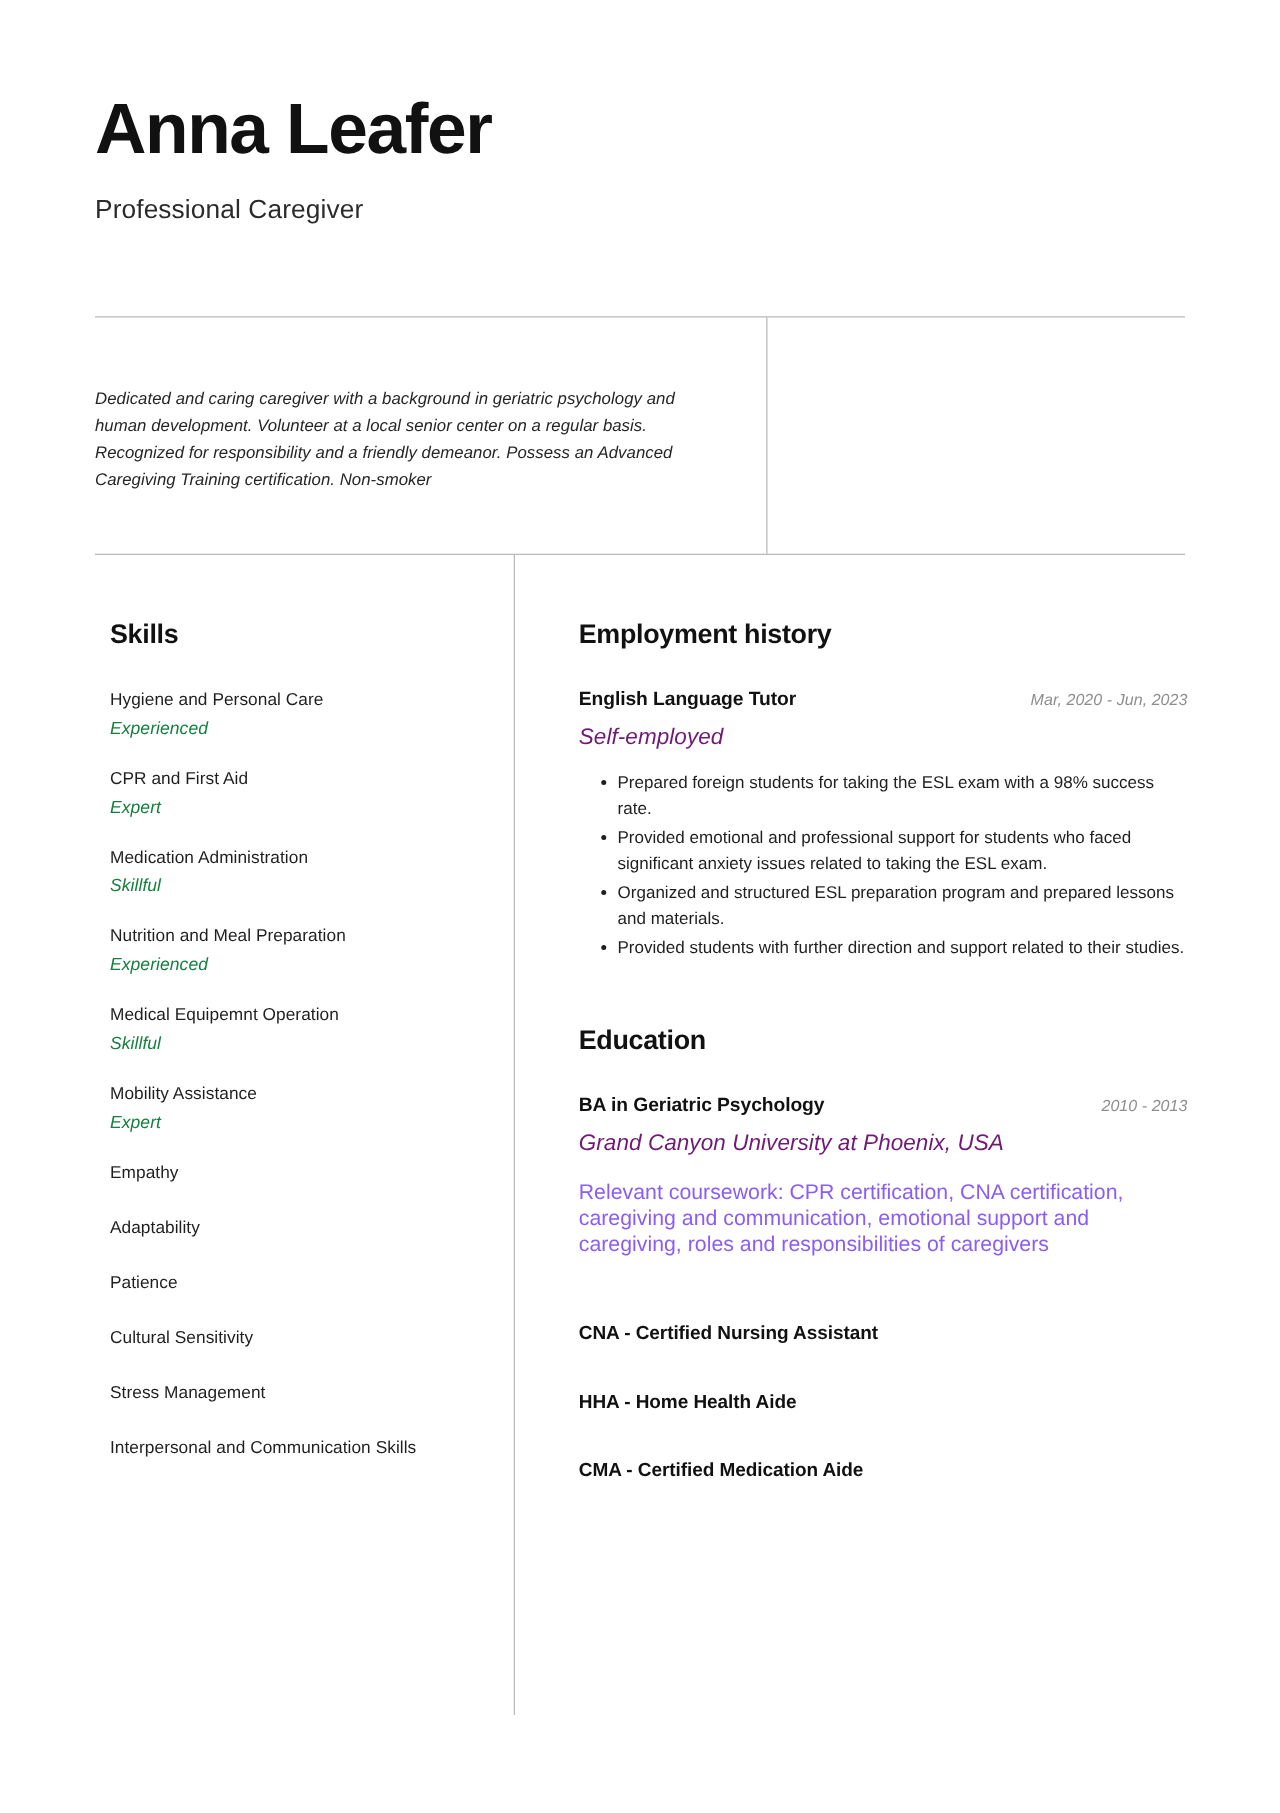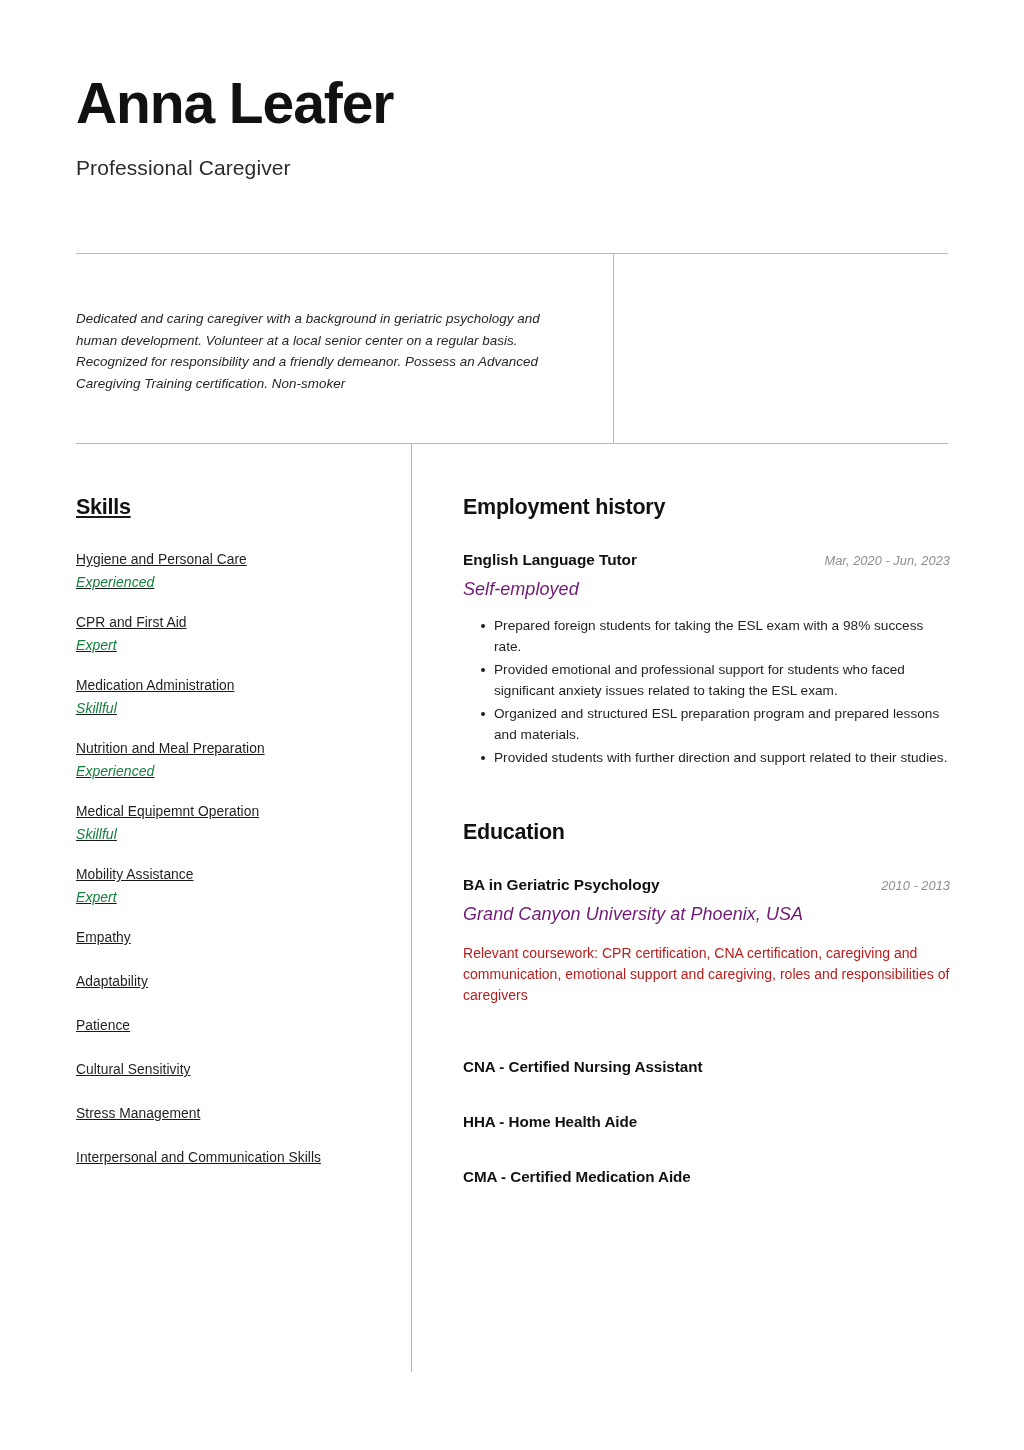--- a/index.html
+++ b/index.html
@@ -94,24 +94,23 @@
     line-height: 17px;
     color: #1f1f1f;
     margin-bottom: 14px;
     letter-spacing: 0.1px;
   }
   .contact-item:last-child { margin-bottom: 0; }
 
   
   .col-left {
     position: absolute;
-    left: 76px;
+    left: 88px;
     top: 495px;
     width: 305px;
-    text-decoration: underline;
   }
   .col-right {
     position: absolute;
     left: 463px;
     top: 495px;
     width: 487px;
   }
 
   .section-title {
     font-size: 21.5px;
@@ -191,23 +190,23 @@
     position: absolute;
     left: 0;
     top: 8.5px;
     width: 4px;
     height: 4px;
     border-radius: 50%;
     background: #1f1f1f;
   }
 
   .entry-body {
-    font-size: 14px;
+    font-size: 17px;
     line-height: 21px;
-    color: #b91c1c;
+    color: #8b5cf6;
     margin-top: 18px;
     letter-spacing: 0.02px;
   }
 
   
   .course {
     font-size: 15.2px;
     font-weight: 700;
     color: #111111;
     letter-spacing: -0.05px;

